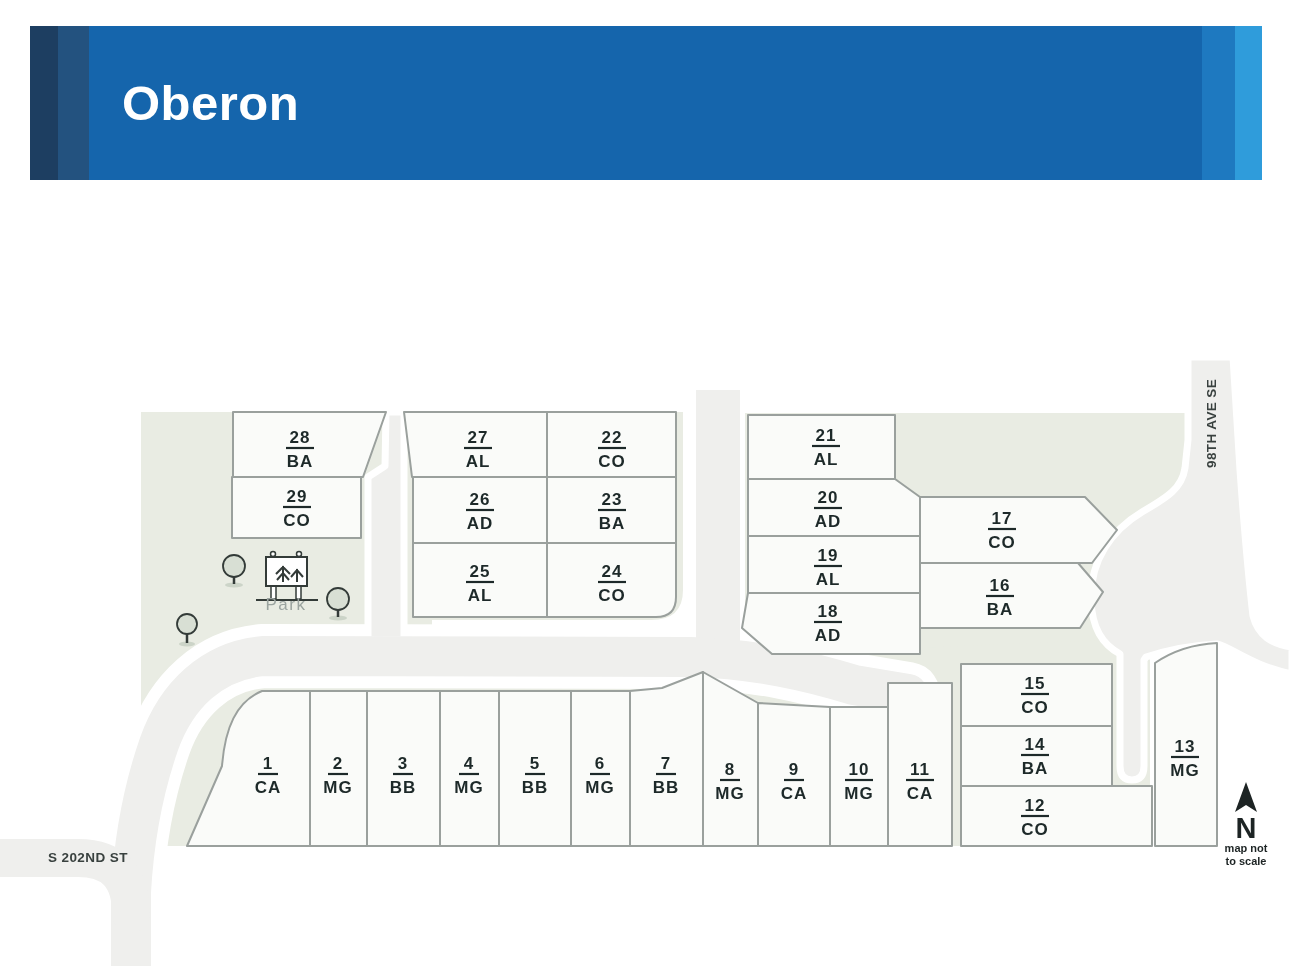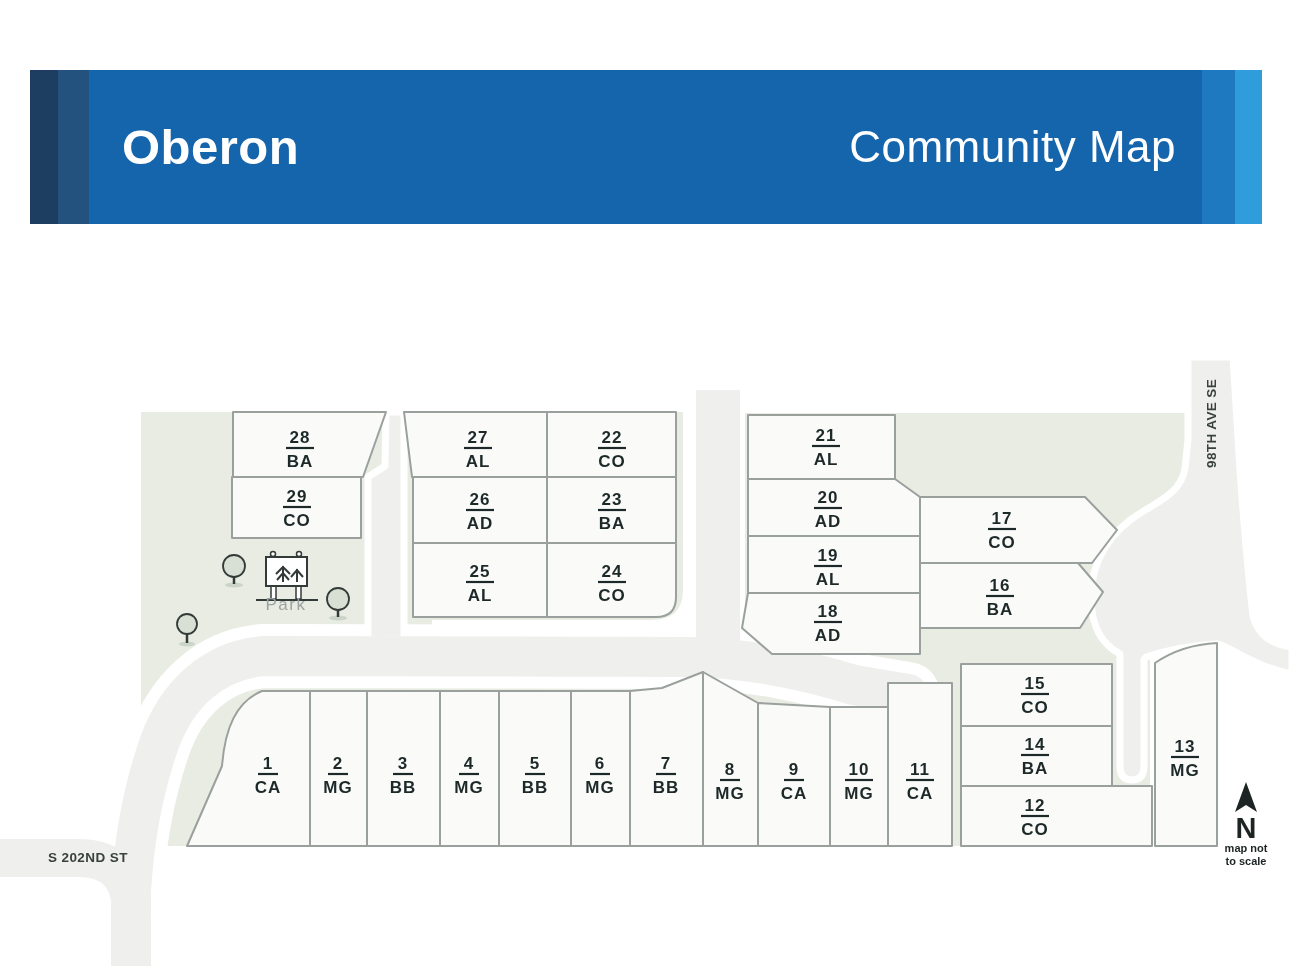--- a/index.html
+++ b/index.html
@@ -1,21 +1,21 @@
 <!DOCTYPE html>
 <html><head>
 <meta charset="utf-8">
 <style>
   html,body{margin:0;padding:0;background:#ffffff;}
   body{width:1292px;height:966px;position:relative;overflow:hidden;
        font-family:"Liberation Sans",sans-serif;}
   
   .banner{position:absolute;left:30px;top:26px;width:1232px;height:154px;
           background:#1565ac;display:flex;align-items:center;justify-content:space-between;
-          box-sizing:border-box;padding:0 86px 0 92px;margin-top:44px;}
+          box-sizing:border-box;padding:0 86px 0 92px;}
   .banner .stripe{position:absolute;top:0;bottom:0;}
   .stripe-dark{left:0;width:28px;background:#1d3e61;}
   .stripe-mid{left:28px;width:31px;background:#23527f;}
   .stripe-rt1{right:27px;width:33px;background:#1e79c0;}
   .stripe-rt2{right:0;width:27px;background:#2f9cdb;}
   .banner-title{color:#ffffff;font-size:49px;font-weight:700;letter-spacing:.5px;z-index:2;}
   .banner-subtitle{color:#ffffff;font-size:44px;font-weight:400;letter-spacing:.5px;z-index:2;}
   
   .map-svg{position:absolute;left:0;top:0;width:1292px;height:966px;}
   .green{fill:#e9ece3;}
@@ -41,21 +41,20 @@
 </style>
 </head>
 <body>
 
 <div class="banner">
   <div class="stripe stripe-dark"></div>
   <div class="stripe stripe-mid"></div>
   <div class="stripe stripe-rt1"></div>
   <div class="stripe stripe-rt2"></div>
   <span class="banner-title">Oberon</span>
-  <span class="banner-subtitle">Community Map</span>
 </div>
 
 <svg class="map-svg" viewBox="0 0 1292 966">
 
   <path class="green" d="M141,412 L683,412 L683,590 Q683,620 651,620 L432,620 L432,655 C350,664 280,688 230,716 C196,737 176,766 168,802 L160,846 L141,846 Z"></path>
   <path class="green" d="M745,413 L1188,413 L1188,468 C1183,500 1136,518 1110,550 C1092,576 1094,622 1114,648 L1118,660 L745,660 Z"></path>
   <path class="green" d="M160,846 L166,768 C174,722 206,688 252,676 L1150,638 L1150,846 Z"></path>
 
   <path class="road-casing" stroke-width="64" d="M131,966 L131,892 C134,838 143,790 159,744 C176,696 212,660 264,656 L690,657 C757,659 808,671 854,685 L908,694"></path>
   <path class="road-casing" stroke-width="62" d="M-10,858 L78,858 Q131,858 131,914"></path>

